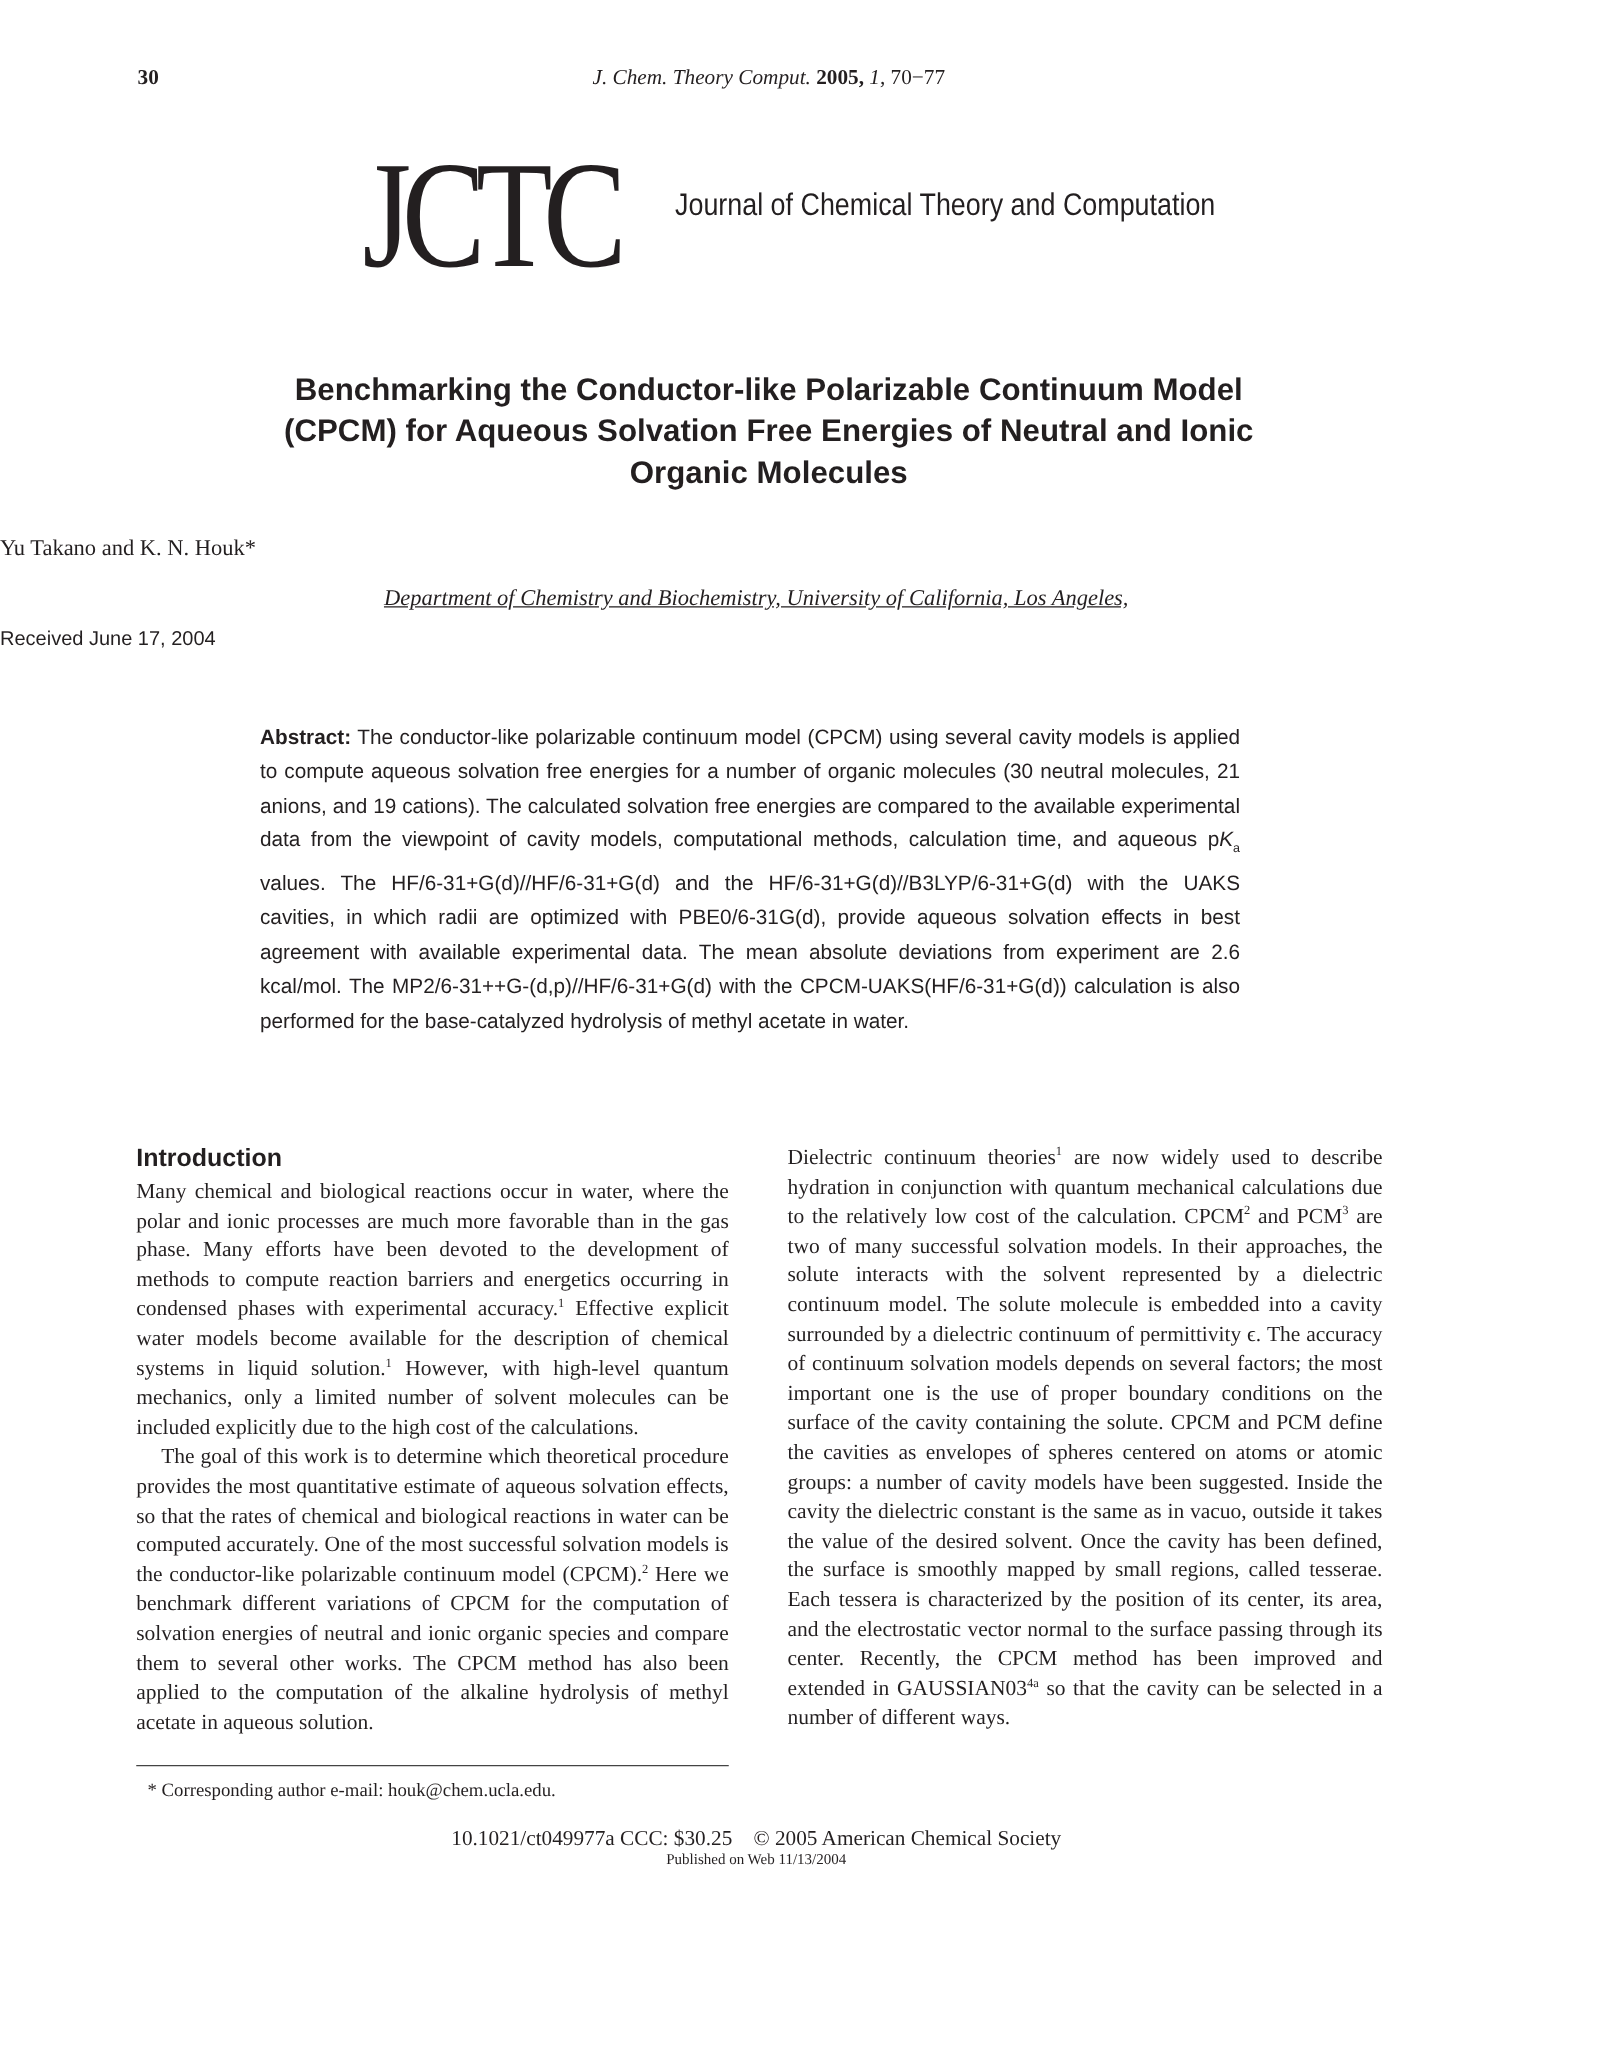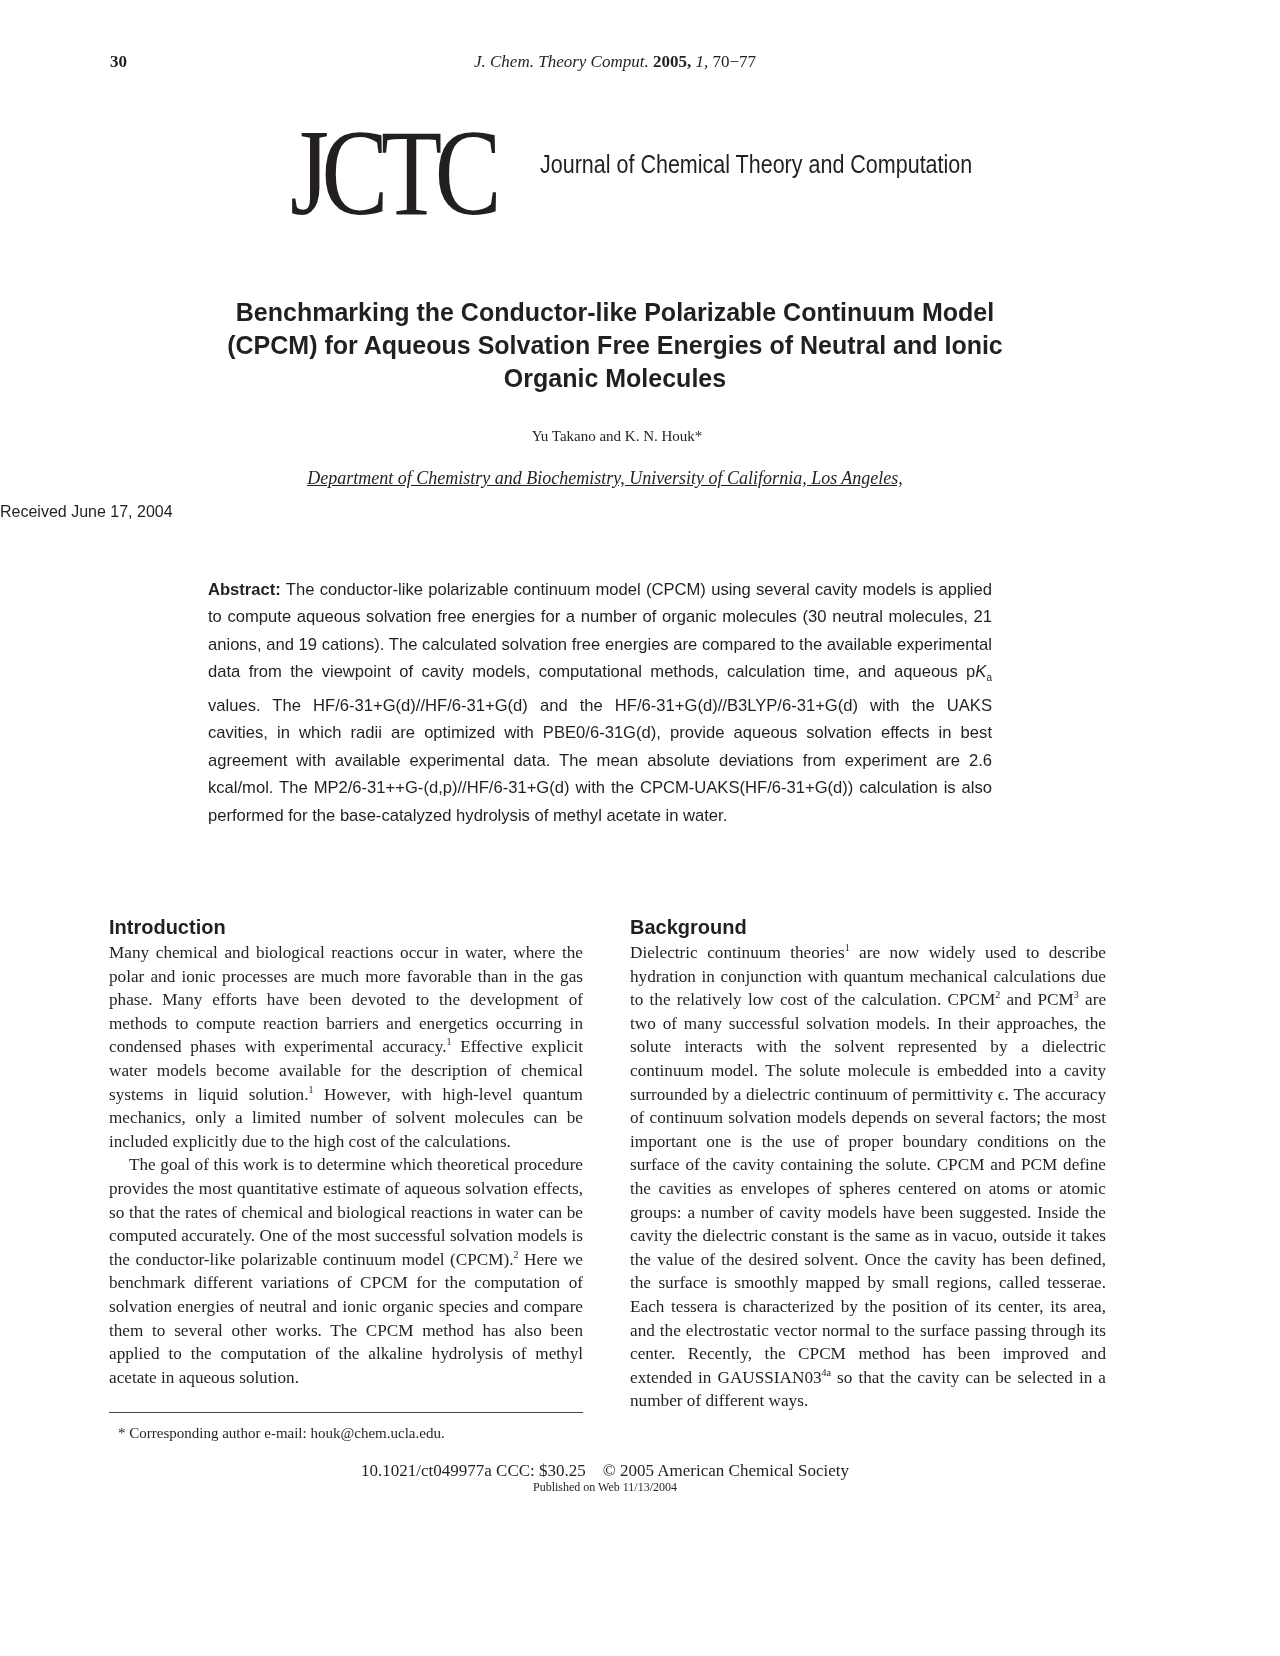--- a/index.html
+++ b/index.html
@@ -10,21 +10,21 @@
 
   #page-num { left: 110px; top: 52px; font-size: 17px; font-weight: bold; }
   #running-head { left: 0; width: 1230px; top: 52px; text-align: center; font-size: 17px; }
   #running-head i { font-style: italic; }
 
   #logo { left: 290px; top: 120px; width: 680px; height: 115px; }
   #logo-letters { position: absolute; left: 0; top: -8px; font-size: 122px; letter-spacing: -9px; line-height: 1; transform: scaleX(0.82); transform-origin: left top; font-family: "Liberation Serif", serif; }
   #logo-name { position: absolute; left: 250px; top: 30px; font-size: 25px; transform: scaleX(0.86); transform-origin: left top; white-space: nowrap; font-family: "Liberation Sans", sans-serif; }
 
   #title { left: 200px; width: 830px; top: 296px; text-align: center; font-size: 25px; font-weight: bold; line-height: 33px; }
-  #authors { left: 0; width: 1210px; top: 428px; text-align: center; font-size: 15px; padding-left: 12px; }
+  #authors { left: 0; width: 1210px; top: 428px; text-align: left; font-size: 18px; }
   #affil { left: 0; width: 1210px; top: 465px; text-align: center; font-size: 18px; font-style: italic; line-height: 26px; text-decoration: underline; }
   #received { left: 0; width: 1210px; top: 503px; text-align: left; font-size: 16px; }
 
   #abstract { left: 208px; width: 784px; top: 576px; font-size: 16.6px; line-height: 27.4px; text-align: justify; }
   #abstract b { font-weight: bold; }
 
   .col { font-size: 17.2px; line-height: 23.6px; text-align: justify; margin-top: 40px; }
   #col-left { left: 109px; width: 474px; top: 874px; }
   #col-right { left: 630px; width: 476px; top: 874px; }
   .sec-head { font-family: "Liberation Sans", sans-serif; font-weight: bold; font-size: 20px; line-height: 26px; margin-bottom: 1px; }
@@ -58,21 +58,20 @@
 
 <div class="abs sans" id="abstract"><b>Abstract:</b><span> The conductor-like polarizable continuum model (CPCM) using several cavity models is applied to compute aqueous solvation free energies for a number of organic molecules (30 neutral molecules, 21 anions, and 19 cations). The calculated solvation free energies are compared to the available experimental data from the viewpoint of cavity models, computational methods, calculation time, and aqueous p</span><i>K</i><sub style="font-size:10px">a</sub><span> values. The HF/6-31+G(d)//HF/6-31+G(d) and the HF/6-31+G(d)//B3LYP/6-31+G(d) with the UAKS cavities, in which radii are optimized with PBE0/6-31G(d), provide aqueous solvation effects in best agreement with available experimental data. The mean absolute deviations from experiment are 2.6 kcal/mol. The MP2/6-31++G-(d,p)//HF/6-31+G(d) with the CPCM-UAKS(HF/6-31+G(d)) calculation is also performed for the base-catalyzed hydrolysis of methyl acetate in water.</span></div>
 
 <div class="abs serif col" id="col-left">
   <div class="sec-head">Introduction</div>
   <p class="para"><span>Many chemical and biological reactions occur in water, where the polar and ionic processes are much more favorable than in the gas phase. Many efforts have been devoted to the development of methods to compute reaction barriers and energetics occurring in condensed phases with experimental accuracy.</span><sup>1</sup><span> Effective explicit water models become available for the description of chemical systems in liquid solution.</span><sup>1</sup><span> However, with high-level quantum mechanics, only a limited number of solvent molecules can be included explicitly due to the high cost of the calculations.</span></p>
   <p class="para indent"><span>The goal of this work is to determine which theoretical procedure provides the most quantitative estimate of aqueous solvation effects, so that the rates of chemical and biological reactions in water can be computed accurately. One of the most successful solvation models is the conductor-like polarizable continuum model (CPCM).</span><sup>2</sup><span> Here we benchmark different variations of CPCM for the computation of solvation energies of neutral and ionic organic species and compare them to several other works. The CPCM method has also been applied to the computation of the alkaline hydrolysis of methyl acetate in aqueous solution.</span></p>
 </div>
 
 <div class="abs serif col" id="col-right">
-  <div class="sec-head">Background</div>
   <p class="para"><span>Dielectric continuum theories</span><sup>1</sup><span> are now widely used to describe hydration in conjunction with quantum mechanical calculations due to the relatively low cost of the calculation. CPCM</span><sup>2</sup><span> and PCM</span><sup>3</sup><span> are two of many successful solvation models. In their approaches, the solute interacts with the solvent represented by a dielectric continuum model. The solute molecule is embedded into a cavity surrounded by a dielectric continuum of permittivity ϵ. The accuracy of continuum solvation models depends on several factors; the most important one is the use of proper boundary conditions on the surface of the cavity containing the solute. CPCM and PCM define the cavities as envelopes of spheres centered on atoms or atomic groups:  a number of cavity models have been suggested. Inside the cavity the dielectric constant is the same as in vacuo, outside it takes the value of the desired solvent. Once the cavity has been defined, the surface is smoothly mapped by small regions, called tesserae. Each tessera is characterized by the position of its center, its area, and the electrostatic vector normal to the surface passing through its center. Recently, the CPCM method has been improved and extended in GAUSSIAN03</span><sup>4a</sup><span> so that the cavity can be selected in a number of different ways.</span></p>
 </div>
 
 <div class="abs" id="footnote-rule"></div>
 <div class="abs serif" id="footnote">* Corresponding author e-mail:  houk@chem.ucla.edu.</div>
 
 <div class="abs serif" id="footer-doi" style="white-space:pre">10.1021/ct049977a CCC: $30.25    © 2005 American Chemical Society</div>
 <div class="abs serif" id="footer-pub">Published on Web 11/13/2004</div>
 
 </body></html>

